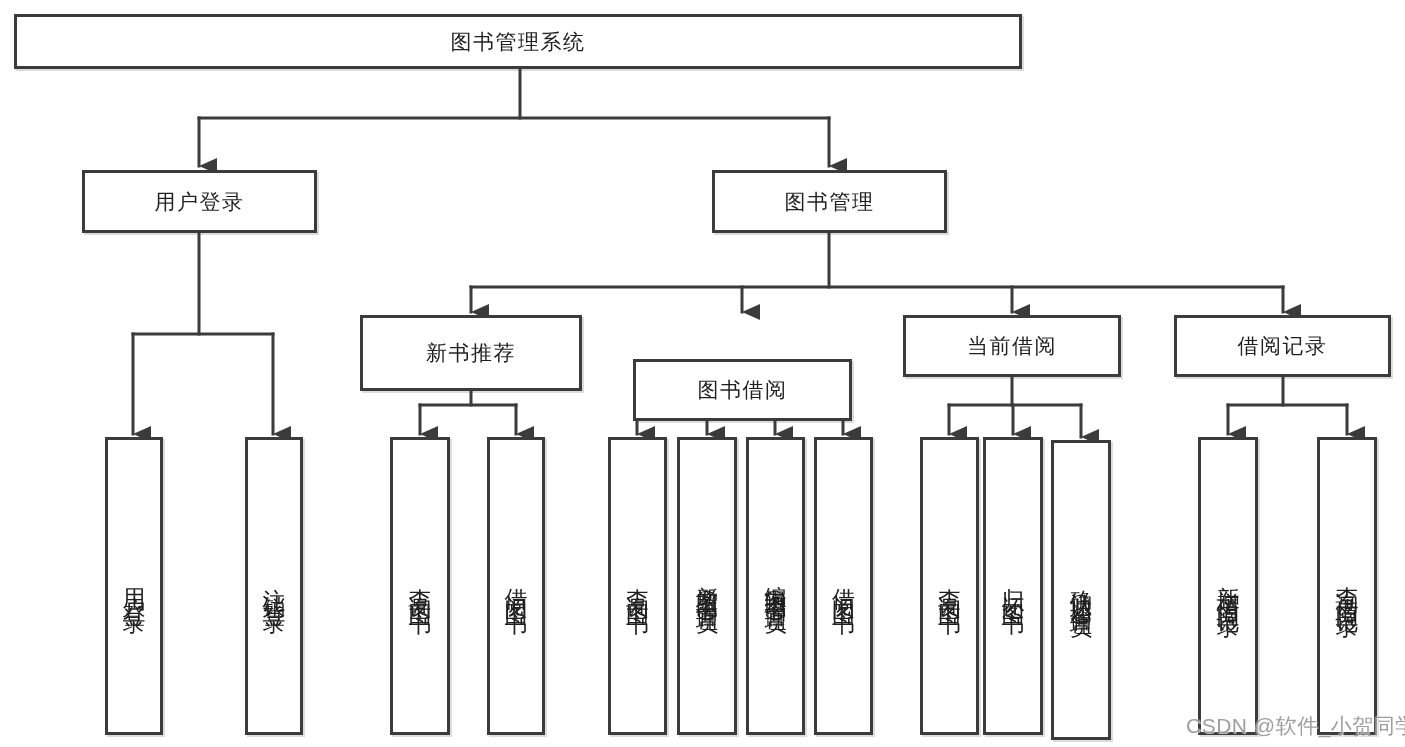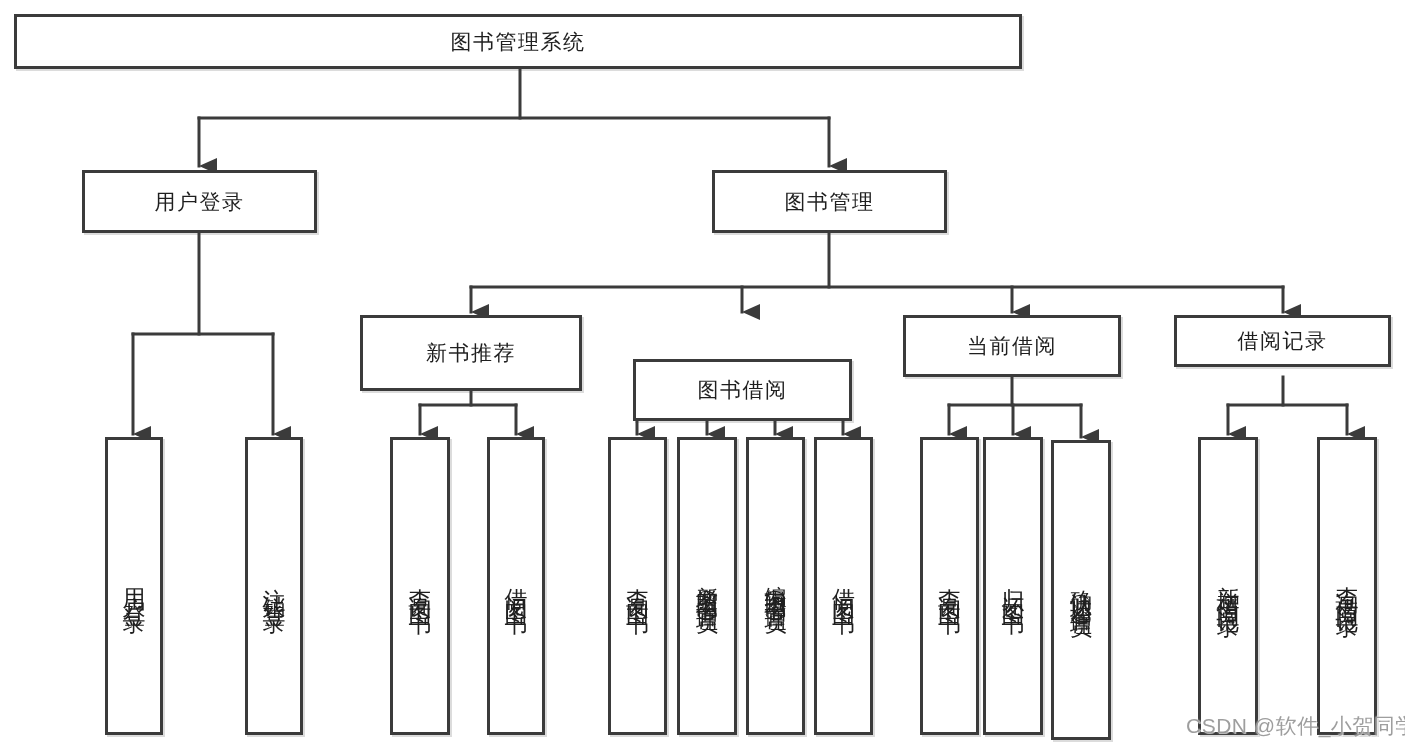--- a/index.html
+++ b/index.html
@@ -125,21 +125,21 @@
 
   <div class="box hbox" style="left:360px; top:315px; width:222px; height:76px;">
     <span>新书推荐</span>
   </div>
   <div class="box hbox" style="left:633px; top:315px; width:219px; height:62px;margin-top:44px;">
     <span>图书借阅</span>
   </div>
   <div class="box hbox" style="left:903px; top:315px; width:218px; height:62px;">
     <span>当前借阅</span>
   </div>
-  <div class="box hbox" style="left:1174px; top:315px; width:217px; height:52px;">
+  <div class="box hbox" style="left:1174px; top:315px; width:217px; height:62px;">
     <span>借阅记录</span>
   </div>
 
   <div class="box vbox" style="left:105px; top:437px; width:58px; height:298px;">
     <span class="vtext">用户登录</span>
   </div>
   <div class="box vbox" style="left:245px; top:437px; width:58px; height:298px;">
     <span class="vtext">注销登录</span>
   </div>
 

